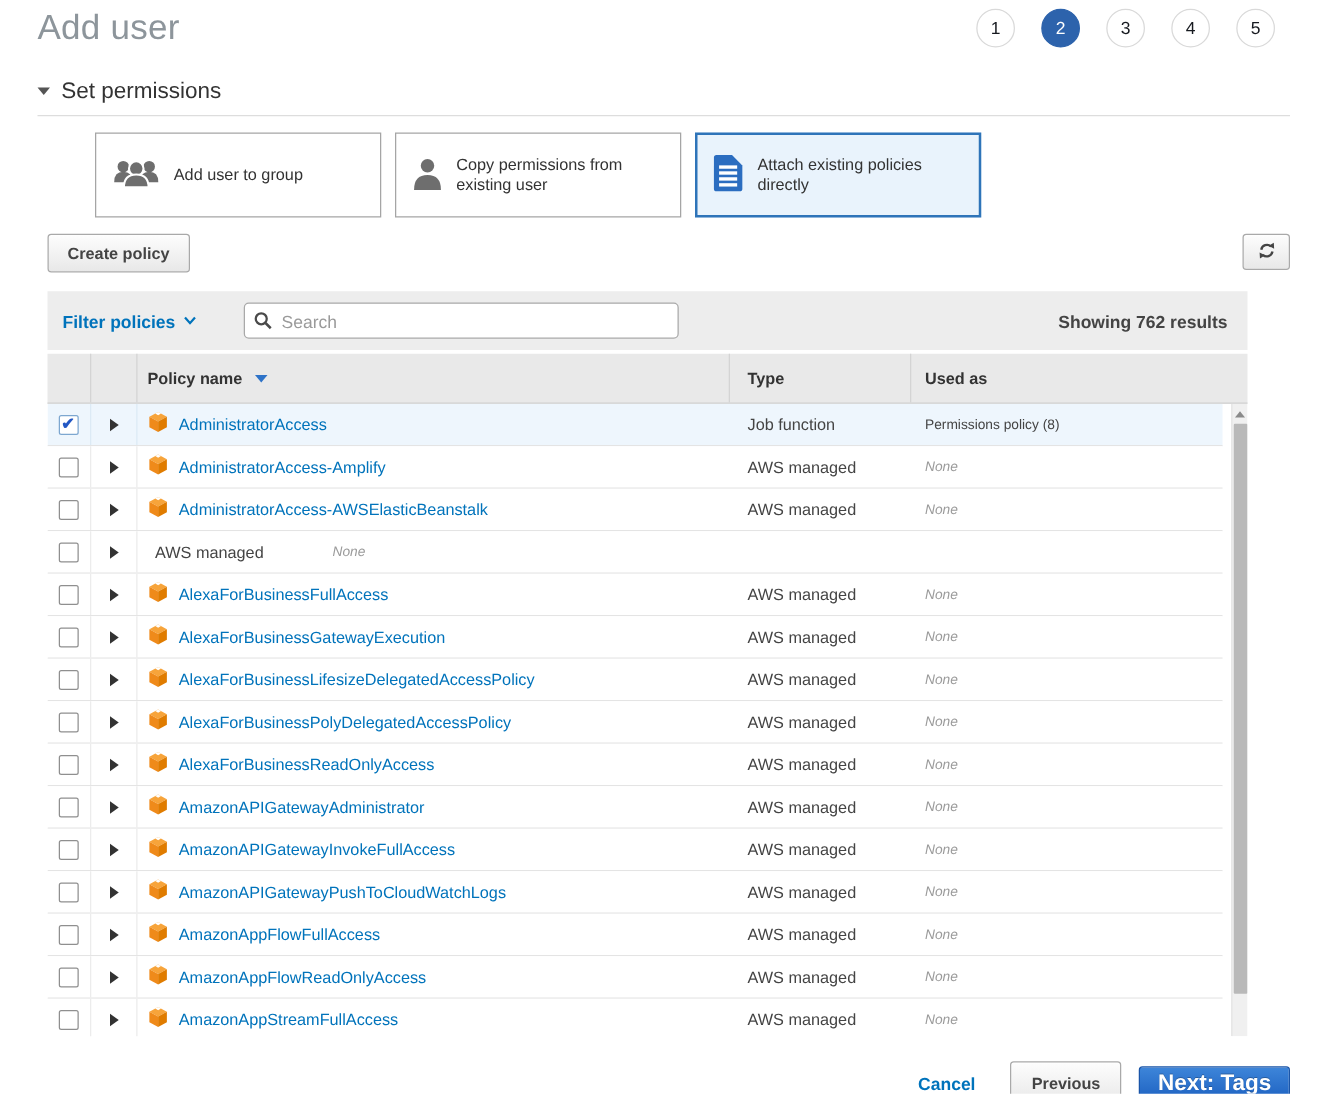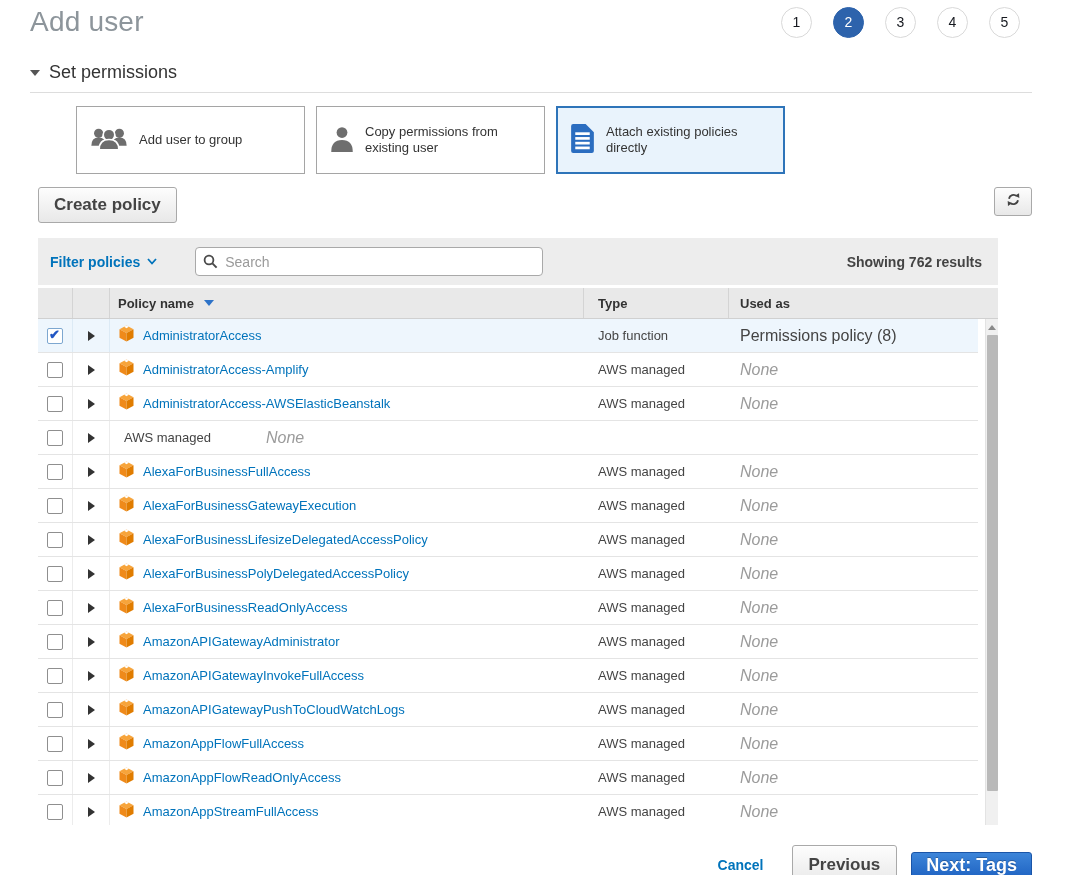--- a/index.html
+++ b/index.html
@@ -38,21 +38,21 @@
     font-size:13px; color:#333; cursor:pointer;
   }
   .card.selected { border:2px solid #2e74b9; background:#e9f3fc; padding:0 7px 0 11px; }
   .card .label { line-height:1.25; }
 
   
   .toolbar { margin:13px 0 0 8px; display:flex; justify-content:space-between; align-items:flex-start; }
   .btn {
     display:inline-flex; align-items:center; justify-content:center;
     background:linear-gradient(#fdfdfd,#e8e8e8); border:1px solid #a9a9a9; border-radius:3px;
-    font-size:17px; font-weight:bold; color:#444; padding:7px 15px; cursor:pointer;
+    font-size:13px; font-weight:bold; color:#444; padding:7px 15px; cursor:pointer;
     box-shadow:0 1px 0 rgba(255,255,255,.6) inset;
   }
   .btn-icon { width:38px; height:29px; padding:0; }
 
   
   .table-wrap { margin:15px 0 0 8px; width:960px; }
   .filter-bar {
     height:47px; background:#ededed; display:flex; align-items:center; padding:0 12px;
   }
   .filter-label { display:flex; align-items:center; gap:7px; font-size:14px; font-weight:bold; color:#0073bb; cursor:pointer; }
@@ -60,42 +60,42 @@
   .searchbox input {
     width:348px; height:29px; border:1px solid #a9a9a9; border-radius:4px;
     padding:0 8px 0 29px; font-size:14px; font-family:"Liberation Sans",sans-serif; color:#333;
     outline:none; background:#fff;
   }
   .searchbox input::placeholder { color:#9a9a9a; }
   .search-ic { position:absolute; left:8px; top:7px; }
   .results { margin-left:auto; font-size:14px; font-weight:bold; color:#444; padding-right:4px; }
 
   .thead {
-    margin-top:3px; height:31px; background:#e9e9e9; display:flex; align-items:center;
+    margin-top:3px; height:40px; background:#e9e9e9; display:flex; align-items:center;
     border-bottom:1px solid #d0d0d0; font-size:13px; font-weight:bold; color:#333;
   }
   .c1 { width:35px; display:flex; justify-content:center; align-items:center; align-self:stretch; }
   .c2 { width:37px; display:flex; justify-content:center; align-items:center; align-self:stretch; }
   .c3 { width:474px; display:flex; align-items:center; gap:8px; padding-left:8px; align-self:stretch; }
   .c4 { width:145px; padding-left:14px; display:flex; align-items:center; align-self:stretch; }
   .c5 { flex:1; padding-left:11px; display:flex; align-items:center; align-self:stretch; }
   .thead .c1,.thead .c2,.thead .c3,.thead .c4 { border-right:1px solid #d4d4d4; }
   .sort-arrow {
     width:0; height:0; border-left:5px solid transparent; border-right:5px solid transparent;
     border-top:6px solid #2e73c8; margin-left:2px;
   }
 
   .tbody { height:506px; overflow:hidden; position:relative; padding-right:20px; }
   .row { height:34px; display:flex; align-items:center; background:#fff; border-bottom:1px solid #e4e4e4; }
   .row.selected { background:#eef6fd; }
   .row .c1,.row .c2 { border-right:1px solid #ececec; }
   .row.selected .c1,.row.selected .c2 { border-right-color:#dceaf5; }
   .pname { font-size:13px; color:#0073bb; text-decoration:none; cursor:pointer; }
   .ptype { font-size:13px; color:#444; }
-  .pused { font-size:16px; color:#444; }
+  .pused { font-size:11px; color:#444; }
   .pused.muted { font-style:italic; color:#9b9b9b; }
 
   .cb {
     -webkit-appearance:none; appearance:none; width:16px; height:16px;
     border:1px solid #8f8f8f; border-radius:2px; background:#fff; cursor:pointer; position:relative;
   }
   .cb:checked { border-color:#7da7d0; }
   .cb:checked::after {
     content:"\2714"; position:absolute; left:1px; top:-2px;
     font-size:13px; font-weight:bold; color:#2257c4;

